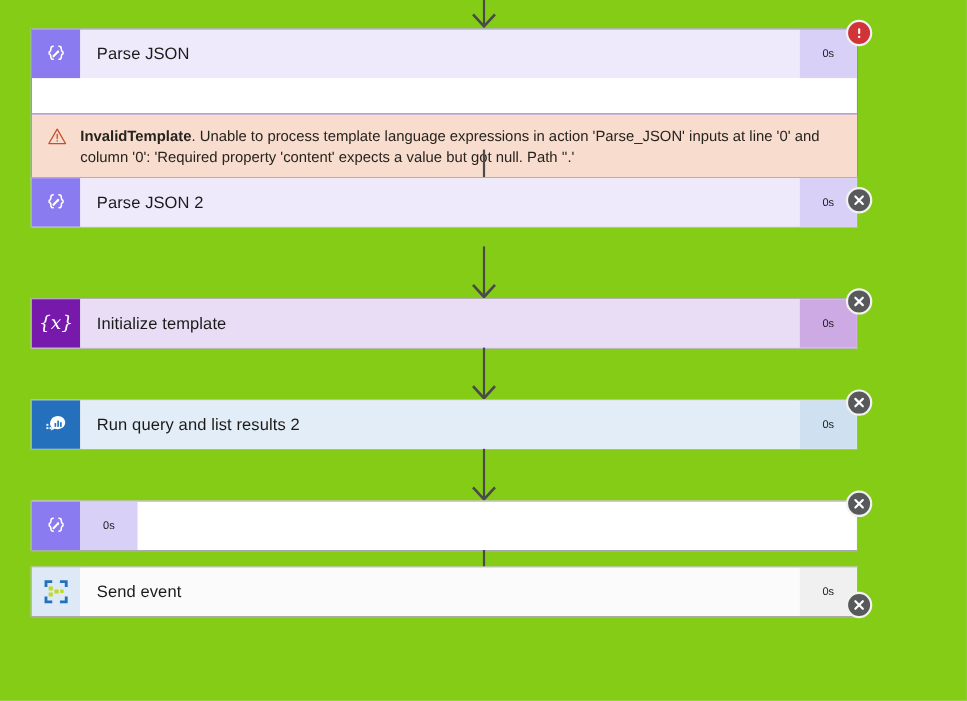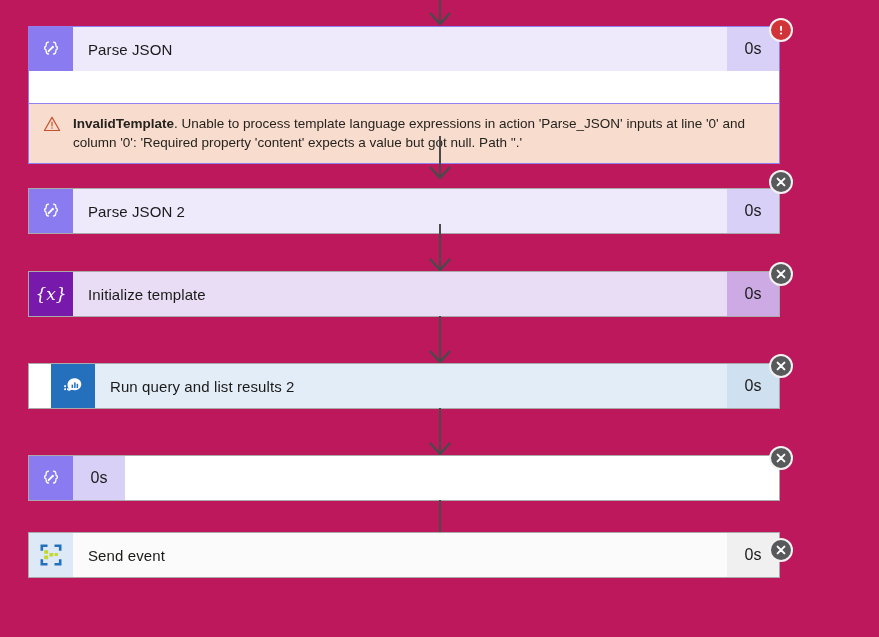--- a/index.html
+++ b/index.html
@@ -13,21 +13,21 @@
     font-family: "Liberation Sans", sans-serif;
     color: #201f1e;
     overflow: hidden;
     position: relative;
   }
 
   
   #flow-canvas {
     position: absolute;
     inset: 0;
-    background: #be185d;
+    background: #84cc16;
   }
 
   
   .connector {
     position: absolute;
     left: 0;
     width: 879px;
     display: flex;
     justify-content: center;
     pointer-events: none;
@@ -69,21 +69,21 @@
     color: #1b1a19;
     white-space: nowrap;
     overflow: hidden;
   }
   .node-duration {
     width: 52px;
     min-width: 52px;
     display: flex;
     align-items: center;
     justify-content: center;
-    font-size: 16px;
+    font-size: 10px;
     color: #1b1a19;
   }
 
   
   .v-parse .node-title    { background: #eeeafc; }
   .v-parse .node-duration { background: #d8d0f7; }
   .v-parse .node-icon     { background: #8a7bf0; }
 
   .v-variable .node-title    { background: #e8ddf5; }
   .v-variable .node-duration { background: #cdaae4; }
@@ -187,21 +187,21 @@
     </svg>
   </div>
 
   <div class="connector" style="top:136px;">
     <svg width="26" height="44" viewBox="0 0 26 44" aria-hidden="true">
       <line x1="13" y1="0" x2="13" y2="40" stroke="#4a4a4a" stroke-width="2"></line>
       <polyline points="3,31 13,42 23,31" fill="none" stroke="#4a4a4a" stroke-width="2.4"></polyline>
     </svg>
   </div>
 
-  <div class="node v-parse" style="top:188px;">
+  <div class="node v-parse" style="top:161px;">
     <div class="node-row">
       <div class="node-icon">
         <svg width="22" height="22" viewBox="0 0 24 24" aria-hidden="true">
           <path d="M9.2 4.5c-2 0-2.4 1-2.4 2.6 0 1.6-.2 2.6-1.6 2.9v1.9c1.4.3 1.6 1.3 1.6 2.9 0 1.7.4 2.6 2.4 2.6" fill="none" stroke="#ffffff" stroke-width="1.5" stroke-linecap="round"></path>
           <path d="M14.8 4.5c2 0 2.4 1 2.4 2.6 0 1.6.2 2.6 1.6 2.9v1.9c-1.4.3-1.6 1.3-1.6 2.9 0 1.7-.4 2.6-2.4 2.6" fill="none" stroke="#ffffff" stroke-width="1.5" stroke-linecap="round"></path>
           <path d="M9.4 14.4l4.6-4.8" stroke="#ffffff" stroke-width="2.1" stroke-linecap="round"></path>
           <path d="M13.6 8.6l1.6 1.7-.9.9-1.6-1.7z" fill="#ffffff"></path>
         </svg>
       </div>
       <div class="node-title">Parse JSON 2</div>
@@ -236,21 +236,21 @@
     </svg>
   </div>
 
   <div class="connector" style="top:316px;">
     <svg width="26" height="48" viewBox="0 0 26 48" aria-hidden="true">
       <line x1="13" y1="0" x2="13" y2="44" stroke="#4a4a4a" stroke-width="2"></line>
       <polyline points="3,35 13,46 23,35" fill="none" stroke="#4a4a4a" stroke-width="2.4"></polyline>
     </svg>
   </div>
 
-  <div class="node v-query" style="top:363px;padding-left:22px;">
+  <div class="node v-query" style="top:363px;">
     <div class="node-row">
       <div class="node-icon">
         <svg width="24" height="24" viewBox="0 0 24 24" aria-hidden="true">
           <path d="M13.4 4.2c4 0 6.9 2.6 6.9 6 0 3.4-2.9 6-6.9 6-.9 0-1.8-.1-2.6-.4l-3.6 1.5.9-2.6c-1-1-1.6-2.3-1.6-3.8 0-3.4 2.9-6.7 6.9-6.7z" fill="#ffffff"></path>
           <rect x="10.6" y="10.6" width="1.5" height="3.4" fill="#2470bc"></rect>
           <rect x="13.1" y="8.4" width="1.5" height="5.6" fill="#2470bc"></rect>
           <rect x="15.6" y="9.8" width="1.5" height="4.2" fill="#2470bc"></rect>
           <rect x="3.2" y="11.3" width="1.8" height="1.8" fill="#ffffff"></rect>
           <rect x="3.2" y="14.3" width="1.8" height="1.8" fill="#ffffff"></rect>
           <rect x="6.0" y="14.3" width="1.8" height="1.8" fill="#ffffff"></rect>
@@ -292,21 +292,21 @@
     </svg>
   </div>
 
   <div class="connector" style="top:500px;">
     <svg width="26" height="48" viewBox="0 0 26 48" aria-hidden="true">
       <line x1="13" y1="0" x2="13" y2="44" stroke="#4a4a4a" stroke-width="2"></line>
       <polyline points="3,35 13,46 23,35" fill="none" stroke="#4a4a4a" stroke-width="2.4"></polyline>
     </svg>
   </div>
 
-  <div class="node v-event" style="top:532px;">
+  <div class="node v-event" style="top:515px;">
     <div class="node-row">
       <div class="node-icon">
         <svg width="26" height="26" viewBox="0 0 26 26" aria-hidden="true">
           <path d="M2.5 2.5h7v2.6H5.1v3.6H2.5z" fill="#2470bc"></path>
           <path d="M23.5 2.5h-7v2.6h4.4v3.6h2.6z" fill="#2470bc"></path>
           <path d="M2.5 23.5h7v-2.6H5.1v-3.6H2.5z" fill="#2470bc"></path>
           <path d="M23.5 23.5h-7v-2.6h4.4v-3.6h2.6z" fill="#2470bc"></path>
           <rect x="6.2" y="8.2" width="3.9" height="3.6" rx=".5" fill="#c3d82e"></rect>
           <rect x="6.2" y="13.6" width="3.9" height="3.6" rx=".5" fill="#c3d82e"></rect>
           <rect x="11.4" y="10.9" width="3.9" height="3.6" rx=".5" fill="#c3d82e"></rect>

